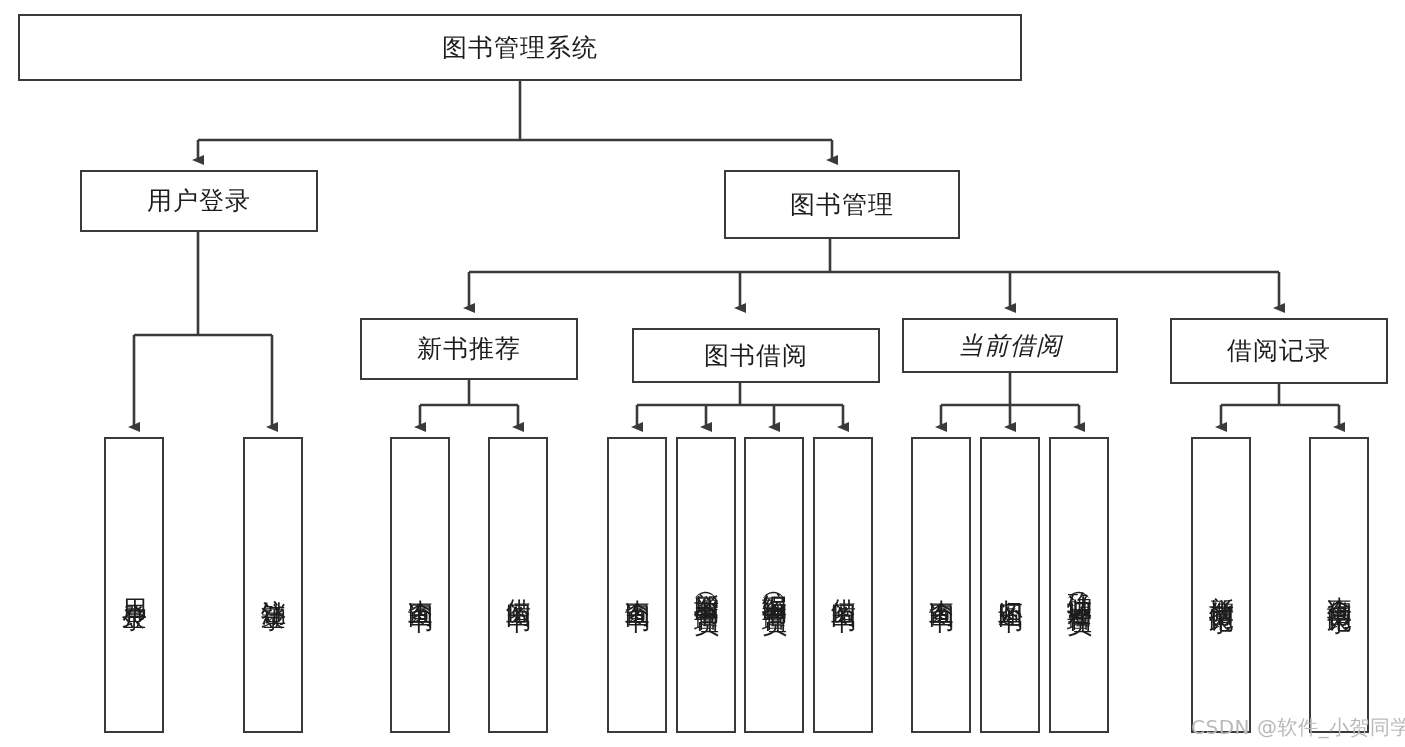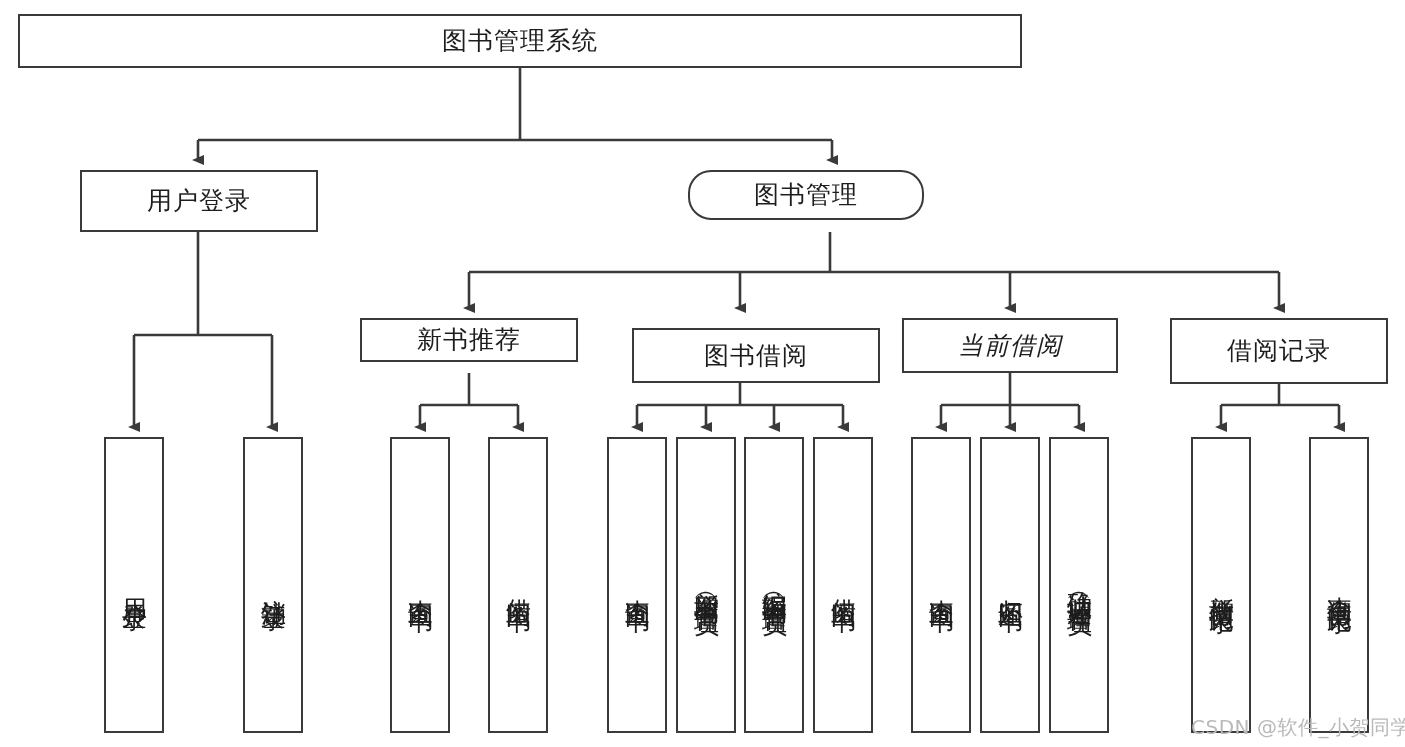--- a/index.html
+++ b/index.html
@@ -112,26 +112,26 @@
       <path d="M1010,405 L1010,427" marker-end="url(#arrow)"></path>
       <path d="M1079,405 L1079,427" marker-end="url(#arrow)"></path>
 
       <path d="M1279,373 L1279,405"></path>
       <path d="M1221,405 L1339,405"></path>
       <path d="M1221,405 L1221,427" marker-end="url(#arrow)"></path>
       <path d="M1339,405 L1339,427" marker-end="url(#arrow)"></path>
     </g>
   </svg>
 
-  <div class="node horiz" style="left:18px; top:14px; width:1004px; height:54px;">图书管理系统</div>
+  <div class="node horiz" style="left:18px; top:14px; width:1004px; height:67px;">图书管理系统</div>
 
   <div class="node horiz" style="left:80px; top:170px; width:238px; height:62px;">用户登录</div>
-  <div class="node horiz" style="left:688px; top:170px; width:236px; height:50px;border-radius:23px;">图书管理</div>
+  <div class="node horiz" style="left:724px; top:170px; width:236px; height:69px;">图书管理</div>
 
-  <div class="node horiz" style="left:360px; top:318px; width:218px; height:44px;">新书推荐</div>
+  <div class="node horiz" style="left:360px; top:318px; width:218px; height:62px;">新书推荐</div>
   <div class="node horiz" style="left:632px; top:328px; width:248px; height:55px;">图书借阅</div>
   <div class="node horiz" style="left:902px; top:318px; width:216px; height:55px;font-style:italic;">当前借阅</div>
   <div class="node horiz" style="left:1170px; top:318px; width:218px; height:66px;">借阅记录</div>
 
   <div class="node vert" style="left:104px; top:437px; width:60px; height:296px;">
     <span class="vtext">用户登录</span>
   </div>
   <div class="node vert" style="left:243px; top:437px; width:60px; height:296px;">
     <span class="vtext">注销登录</span>
   </div>

